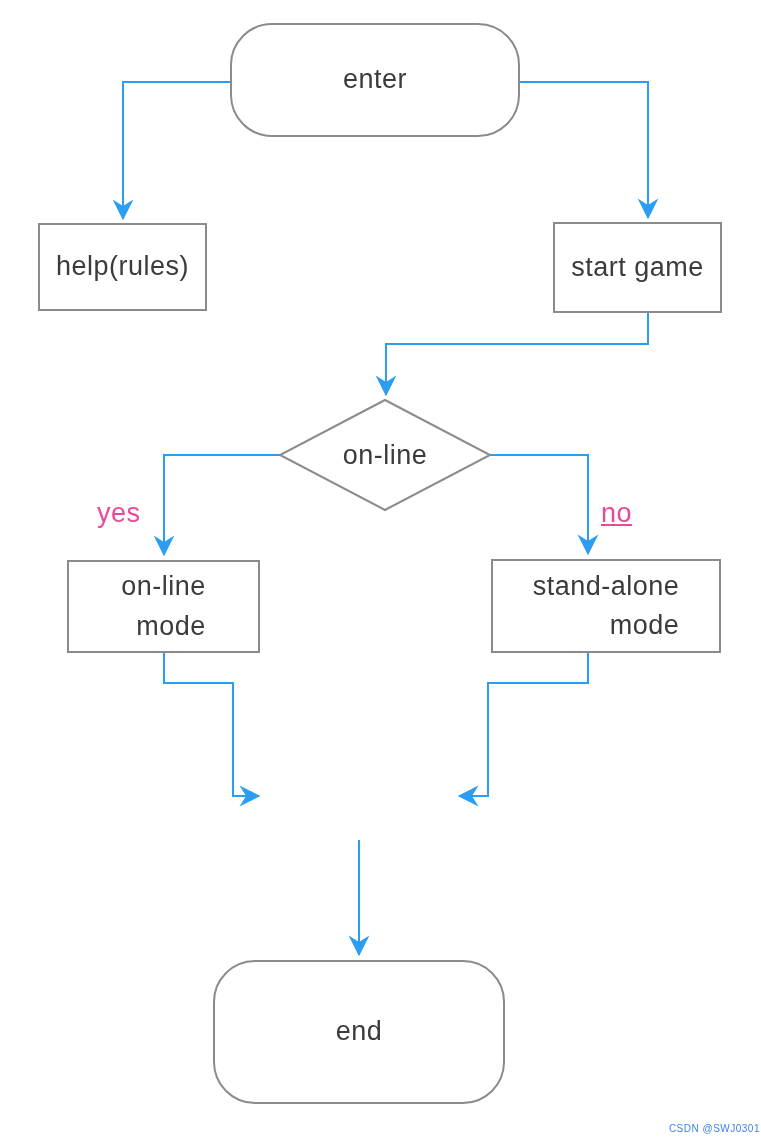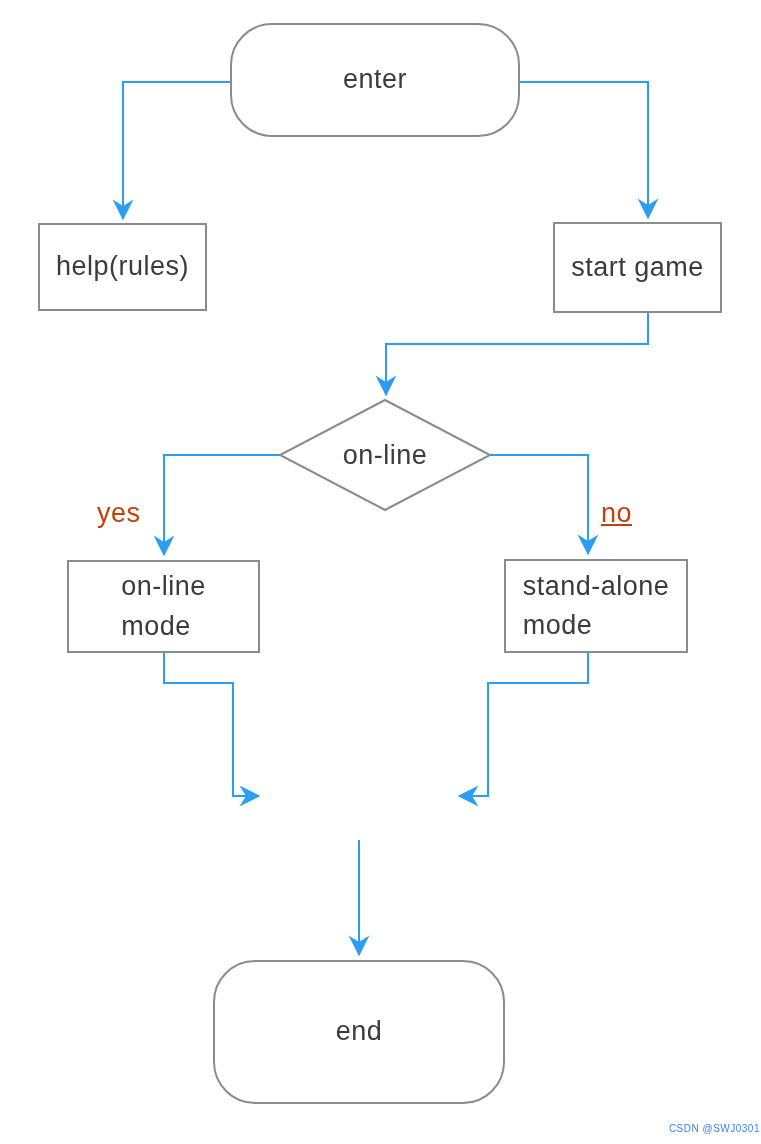--- a/index.html
+++ b/index.html
@@ -32,50 +32,50 @@
     z-index: 2;
     display: flex;
     align-items: center;
     justify-content: center;
     box-sizing: border-box;
     background: #ffffff;
     border: 2px solid #8b8b8b;
     color: #3b3b3b;
     font-size: 27px;
     letter-spacing: 0.5px;
-    text-align: left;
+    text-align: right;
     white-space: pre-line;
     line-height: 1.45;
   }
   .terminator { border-radius: 42px; }
   .decision-label {
     position: absolute;
     z-index: 2;
     display: flex;
     align-items: center;
     justify-content: center;
     background: transparent;
     border: none;
     color: #3b3b3b;
     font-size: 27px;
     letter-spacing: 0.5px;
   }
   .edge-label {
     position: absolute;
     z-index: 2;
-    color: #c2410c;
+    color: #ec4899;
     font-size: 27px;
     letter-spacing: 0.5px;
   }
   #node-enter   { left: 230px; top: 23px;  width: 290px; height: 114px; }
   #node-help    { left: 38px;  top: 223px; width: 169px; height: 88px; }
   #node-start   { left: 553px; top: 222px; width: 169px; height: 91px; }
   #label-online { left: 280px; top: 400px; width: 210px; height: 110px; }
   #node-online-mode     { left: 67px;  top: 560px; width: 193px; height: 93px; }
-  #node-standalone-mode { left: 504px; top: 559px; width: 184px; height: 94px; }
+  #node-standalone-mode { left: 491px; top: 559px; width: 230px; height: 94px; }
   #node-roll    { left: 263px; top: 746px; width: 192px; height: 94px; }
   #node-end     { left: 213px; top: 960px; width: 292px; height: 144px; }
   #edge-label-yes { left: 97px;  top: 498px; }
   #edge-label-no  { left: 601px; top: 498px; text-decoration: underline; }
   .watermark {
     position: absolute;
     z-index: 2;
     right: 1px;
     bottom: 10px;
     font-size: 10px;

